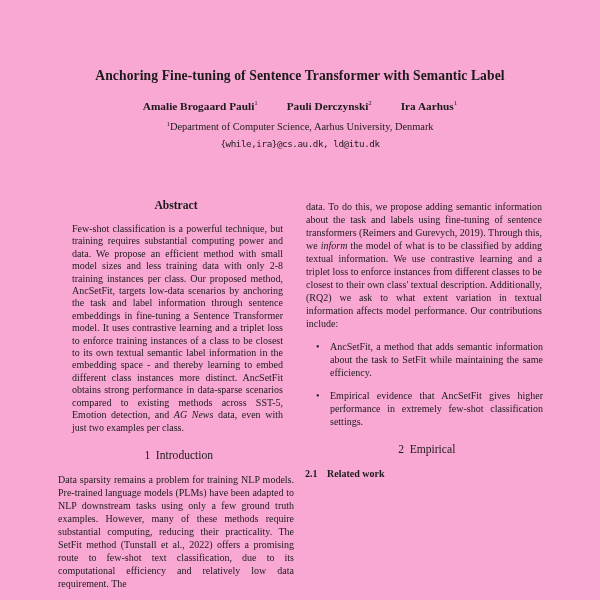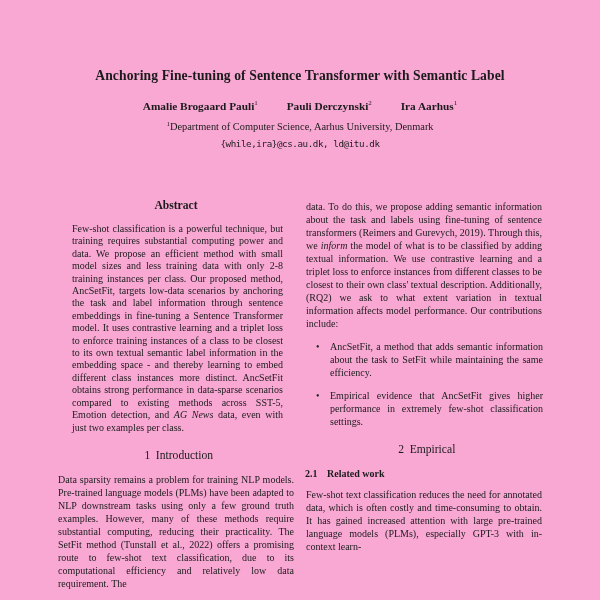--- a/index.html
+++ b/index.html
@@ -167,17 +167,16 @@
         <span class="bullet-glyph">•</span>
         <span>Empirical evidence that AncSetFit gives higher performance in extremely few-shot classification settings.</span>
       </li>
     </ul>
 
 
     <h2 class="sec-heading"><span class="sec-num">2</span><span>Empirical</span></h2>
 
     <h3 class="subsec-heading"><span class="sec-num">2.1</span><span>Related work</span></h3>
 
-    <p class="para">Few-shot text classification reduces the need for annotated data, which is often costly and time-consuming to obtain. It has gained increased attention with large pre-trained language models (PLMs), especially GPT-3 with in-context learn-</p>
 
   </section>
 
 </div>
 
 </body></html>

